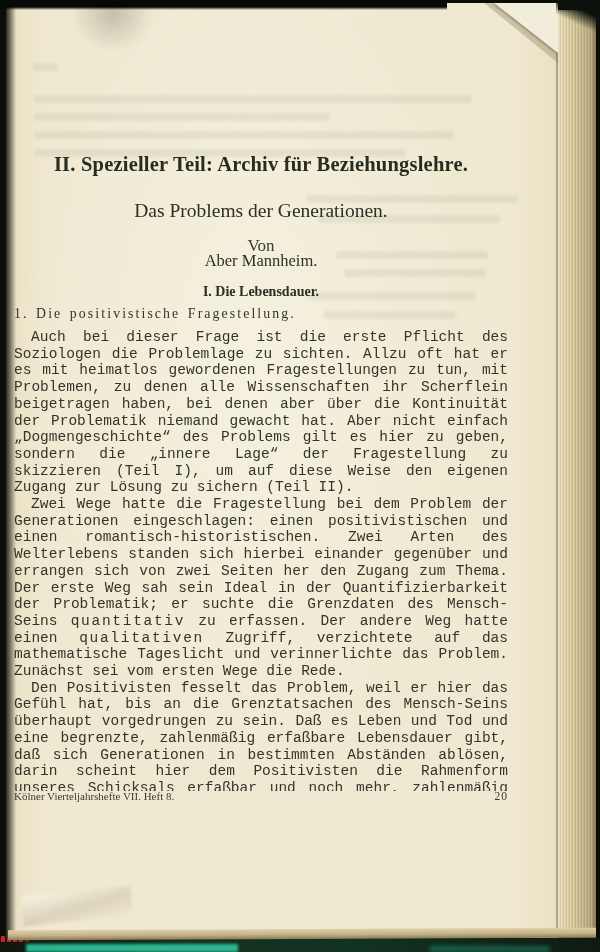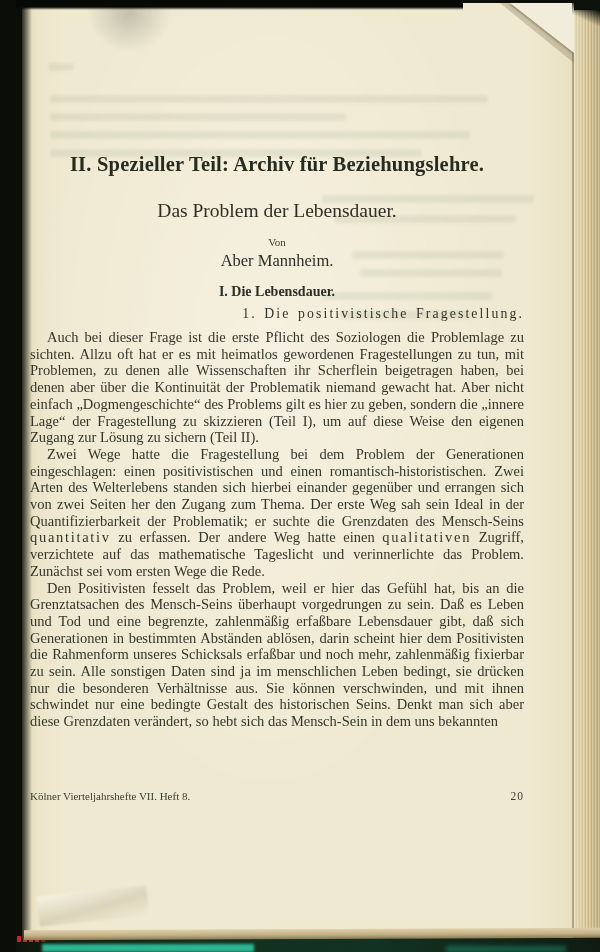--- a/index.html
+++ b/index.html
@@ -1,21 +1,21 @@
 <!DOCTYPE html>
 <html><head>
 <meta charset="utf-8">
 <style>
   html,body{margin:0;padding:0;}
   body{
     width:600px;height:952px;position:relative;overflow:hidden;
     background:#0b0e08;
     font-family:"Liberation Serif","DejaVu Serif",serif;
   }
-  .scene{position:absolute;inset:0;margin-left:16px;}
+  .scene{position:absolute;inset:0;}
 
   
   .bg-bottom{
     position:absolute;left:0;top:938px;width:600px;height:14px;
     background:linear-gradient(90deg,#10150c 0%,#14301d 30%,#123222 60%,#101a10 100%);
   }
   .teal-strip{
     position:absolute;left:26px;top:944px;width:212px;height:8px;
     background:#2ec7a0;filter:blur(1.5px);opacity:.9;
   }
@@ -103,36 +103,36 @@
   .content{position:absolute;left:8px;top:0;width:494px;color:#32342a;}
   .h-section{
     position:absolute;left:0;top:150px;width:100%;margin:0;
     font-size:20.5px;font-weight:bold;text-align:center;letter-spacing:.2px;
     color:#272c21;white-space:nowrap;
   }
   .h-article{
     position:absolute;left:0;top:197px;width:100%;margin:0;
     font-size:19.5px;font-weight:normal;text-align:center;color:#2d2f26;
   }
-  .byline{position:absolute;left:0;top:233px;width:100%;text-align:center;font-size:11px;color:#3a3c31;}
+  .byline{position:absolute;left:0;top:233px;width:100%;text-align:center;font-size:17px;color:#3a3c31;}
   .author{position:absolute;left:0;top:248px;width:100%;text-align:center;font-size:16.5px;color:#2d2f26;}
   .h-chapter{
     position:absolute;left:0;top:281px;width:100%;margin:0;
     font-size:14px;font-weight:bold;text-align:center;color:#2b2e24;
   }
   .h-subsection{
     position:absolute;left:0;top:303px;width:100%;margin:0;
-    font-size:13.8px;font-weight:normal;text-align:right;
+    font-size:13.8px;font-weight:normal;text-align:left;
     letter-spacing:2.1px;word-spacing:2px;color:#32342a;white-space:nowrap;
   }
   .body-text{
     position:absolute;left:0;top:326px;width:100%;height:462px;overflow:hidden;
     font-size:14.5px;line-height:16.7px;text-align:justify;color:#33352b;
   }
-  .body-text p{margin:0;text-indent:17px;}
+  .body-text p{margin:0;text-indent:17px;font-family:Liberation Mono, monospace;}
   .sperr{letter-spacing:1.7px;}
   .footer{
     position:absolute;left:0;top:787px;width:100%;
     display:flex;justify-content:space-between;align-items:baseline;
     font-size:11px;color:#3a3c31;
   }
   .footer .pagenum{font-size:11.5px;letter-spacing:1px;}
 </style>
 </head>
 <body>
@@ -162,21 +162,21 @@
     <div class="smudge s5"></div>
     <div class="smudge s6"></div>
     <div class="smudge s7"></div>
     <div class="smudge s8"></div>
     <div class="smudge s9"></div>
     <div class="smudge s10"></div>
     <div class="smudge s11"></div>
 
     <div class="content">
       <h1 class="h-section">II. Spezieller Teil: Archiv für Beziehungslehre.</h1>
-      <h2 class="h-article">Das Problem der Lebensdauer.</h2>
+      <h2 class="h-article">Das Problems der Generationen.</h2>
       <div class="byline">Von</div>
       <div class="author">Aber Mannheim.</div>
       <h3 class="h-chapter">I. Die Lebensdauer.</h3>
       <h4 class="h-subsection">1. Die positivistische Fragestellung.</h4>
       <div class="body-text">
           <p><span>Auch bei dieser Frage ist die erste Pflicht des Soziologen die Problemlage zu sichten. Allzu oft hat er es mit heimatlos gewordenen Fragestellungen zu tun, mit Problemen, zu denen alle Wissenschaften ihr Scherflein beigetragen haben, bei denen aber über die Kontinuität der Problematik niemand gewacht hat. Aber nicht einfach „Dogmengeschichte“ des Problems gilt es hier zu geben, sondern die „innere Lage“ der Fragestellung zu skizzieren (Teil I), um auf diese Weise den eigenen Zugang zur Lösung zu sichern (Teil II).</span></p>
           <p><span>Zwei Wege hatte die Fragestellung bei dem Problem der Generationen eingeschlagen: einen positivistischen und einen romantisch-historistischen. Zwei Arten des Welterlebens standen sich hierbei einander gegenüber und errangen sich von zwei Seiten her den Zugang zum Thema. Der erste Weg sah sein Ideal in der Quantifizierbarkeit der Problematik; er suchte die Grenzdaten des Mensch-Seins </span><span class="sperr">quantitativ</span><span> zu erfassen. Der andere Weg hatte einen </span><span class="sperr">qualitativen</span><span> Zugriff, verzichtete auf das mathematische Tageslicht und verinnerlichte das Problem. Zunächst sei vom ersten Wege die Rede.</span></p>
           <p><span>Den Positivisten fesselt das Problem, weil er hier das Gefühl hat, bis an die Grenztatsachen des Mensch-Seins überhaupt vorgedrungen zu sein. Daß es Leben und Tod und eine begrenzte, zahlenmäßig erfaßbare Lebensdauer gibt, daß sich Generationen in bestimmten Abständen ablösen, darin scheint hier dem Positivisten die Rahmenform unseres Schicksals erfaßbar und noch mehr, zahlenmäßig fixierbar zu sein. Alle sonstigen Daten sind ja im menschlichen Leben bedingt, sie drücken nur die besonderen Verhältnisse aus. Sie können verschwinden, und mit ihnen schwindet nur eine bedingte Gestalt des historischen Seins. Denkt man sich aber diese Grenzdaten verändert, so hebt sich das Mensch-Sein in dem uns bekannten</span></p>
         </div>
       <div class="footer">

